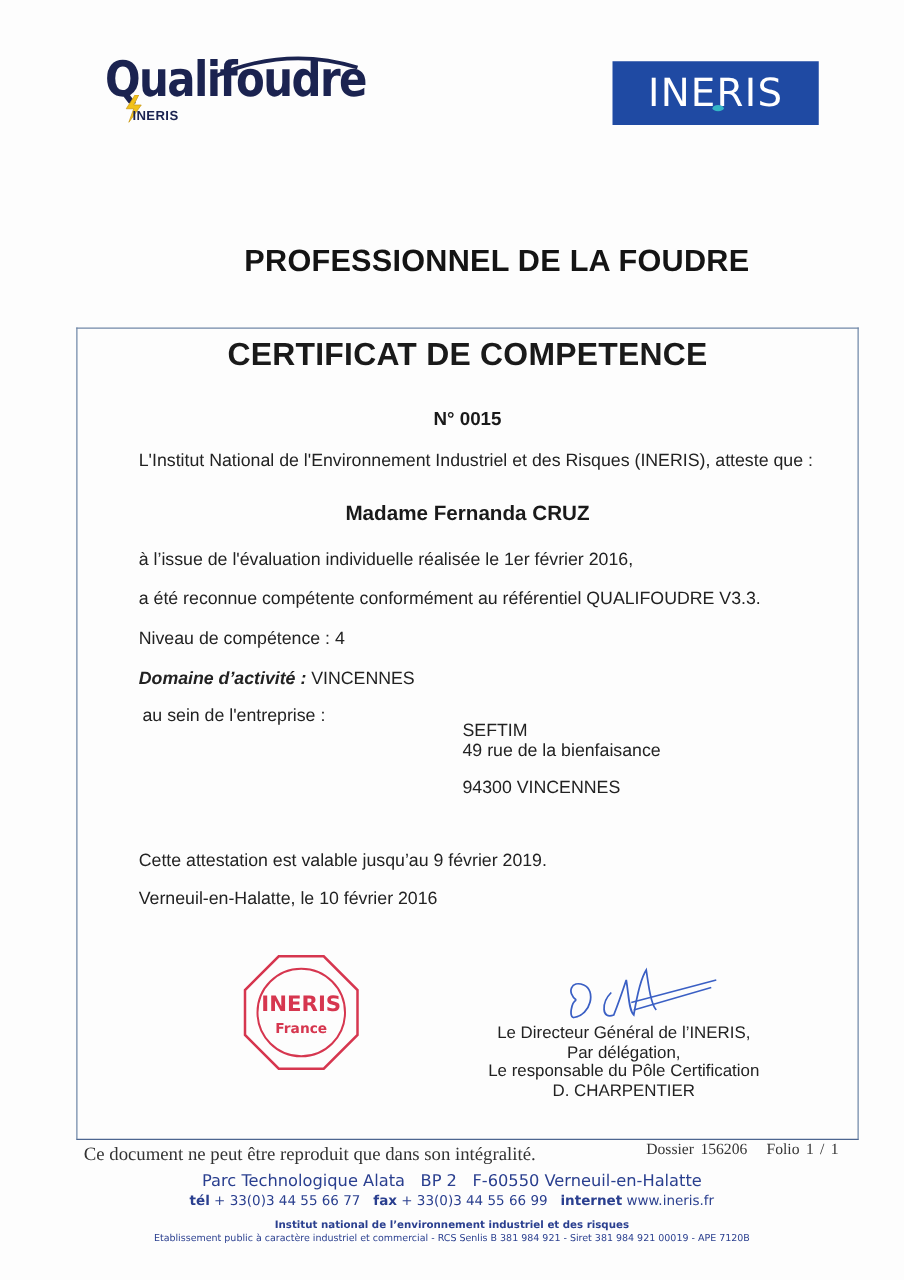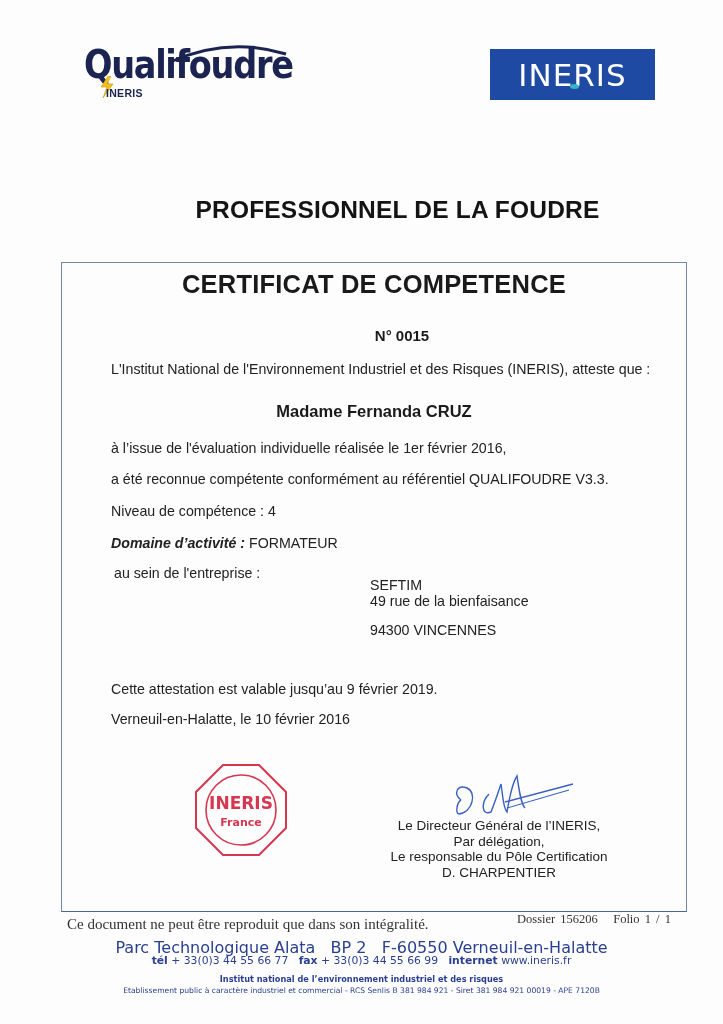--- a/index.html
+++ b/index.html
@@ -16,21 +16,21 @@
   
   .ilogo { left: 490px; top: 49px; width: 165px; height: 51px; background: #1f4aa3; display: flex; align-items: center; justify-content: center; }
   .ilogo .txt { color: #fff; font-size: 31px; letter-spacing: 1px; font-family: "DejaVu Sans", sans-serif; position: relative; }
   .ilogo .dot { position: absolute; width: 9px; height: 5px; border-radius: 50%; background: #34b6c6; top: 17px; left: 52px; }
 
   .main-title { left: 0; width: 723px; top: 196px; text-align: center; font-weight: bold; font-size: 24.5px; color: #141414; letter-spacing: 0.2px; padding-left: 36px; }
 
   .frame { left: 61px; top: 262px; width: 624px; height: 648px; border: 1.5px solid #7188a8; border-bottom-color: #4d6690; }
 
   .cert-title { left: 61px; width: 626px; top: 270px; text-align: center; font-weight: bold; font-size: 25.5px; letter-spacing: 0.2px; }
-  .cert-no { left: 61px; width: 626px; top: 327px; text-align: center; font-weight: bold; font-size: 15px; margin-left: 28px; }
+  .cert-no { left: 61px; width: 626px; top: 327px; text-align: center; font-weight: bold; font-size: 15px; }
 
   .txt { font-size: 14.2px; line-height: 16px; color: #222; }
   .intro { left: 111px; top: 361px; width: 540px; }
   .name { left: 61px; width: 626px; top: 402px; text-align: center; font-weight: bold; font-size: 16.5px; }
   .l1 { left: 111px; top: 440px; }
   .l2 { left: 111px; top: 471px; text-align: center; }
   .l3 { left: 111px; top: 503px; }
   .l4 { left: 111px; top: 535px; }
   .l4 b { font-weight: bold; font-style: italic; }
   .l5 { left: 114px; top: 565px; }
@@ -40,21 +40,21 @@
   .place { left: 111px; top: 711px; }
 
   .stamp { left: 193px; top: 762px; width: 96px; height: 96px; }
   .signature { left: 447px; top: 772px; width: 130px; height: 50px; }
   .sig-block { left: 380px; top: 818px; width: 238px; text-align: center; font-size: 13.5px; line-height: 15.5px; color: #222; }
 
   .foot-left { left: 67px; top: 916px; font-family: Liberation Serif, serif; font-size: 15px; color: #333; }
   .foot-right { left: 517px; top: 912px; font-family: "Liberation Serif", serif; font-size: 12.5px; color: #333; word-spacing: 2px; }
 
   .addr { left: 0; width: 723px; text-align: center; color: #2a3f8f; font-family: "DejaVu Sans", sans-serif; }
-  .addr1 { top: 938px; font-size: 16px; }
+  .addr1 { top: 938px; font-size: 13px; }
   .addr2 { top: 954px; font-size: 10.8px; }
   .addr2 b { font-weight: bold; }
   .addr3 { top: 974px; font-size: 8.2px; font-weight: bold; }
   .addr4 { top: 986px; font-size: 7.6px; }
 </style>
 </head>
 <body>
 
 <div class="abs qlogo">
   <svg class="arc" viewBox="0 0 120 26">
@@ -79,21 +79,21 @@
 <div class="abs frame"></div>
 
 <div class="abs cert-title">CERTIFICAT DE COMPETENCE</div>
 <div class="abs cert-no">N° 0015</div>
 
 <div class="abs txt intro">L'Institut National de l'Environnement Industriel et des Risques (INERIS), atteste que :</div>
 <div class="abs name">Madame Fernanda CRUZ</div>
 <div class="abs txt l1">à l’issue de l'évaluation individuelle réalisée le 1er février 2016,</div>
 <div class="abs txt l2">a été reconnue compétente conformément au référentiel QUALIFOUDRE V3.3.</div>
 <div class="abs txt l3">Niveau de compétence : 4</div>
-<div class="abs txt l4"><b>Domaine d’activité :</b><span> FORMATEUR</span></div>
+<div class="abs txt l4"><b>Domaine d’activité :</b><span> VINCENNES</span></div>
 <div class="abs txt l5">au sein de l'entreprise :</div>
 <div class="abs txt company">
   <div>SEFTIM</div>
   <div>49 rue de la bienfaisance</div>
 </div>
 <div class="abs txt city">94300 VINCENNES</div>
 
 <div class="abs txt valid">Cette attestation est valable jusqu’au 9 février 2019.</div>
 <div class="abs txt place">Verneuil-en-Halatte, le 10 février 2016</div>
 

